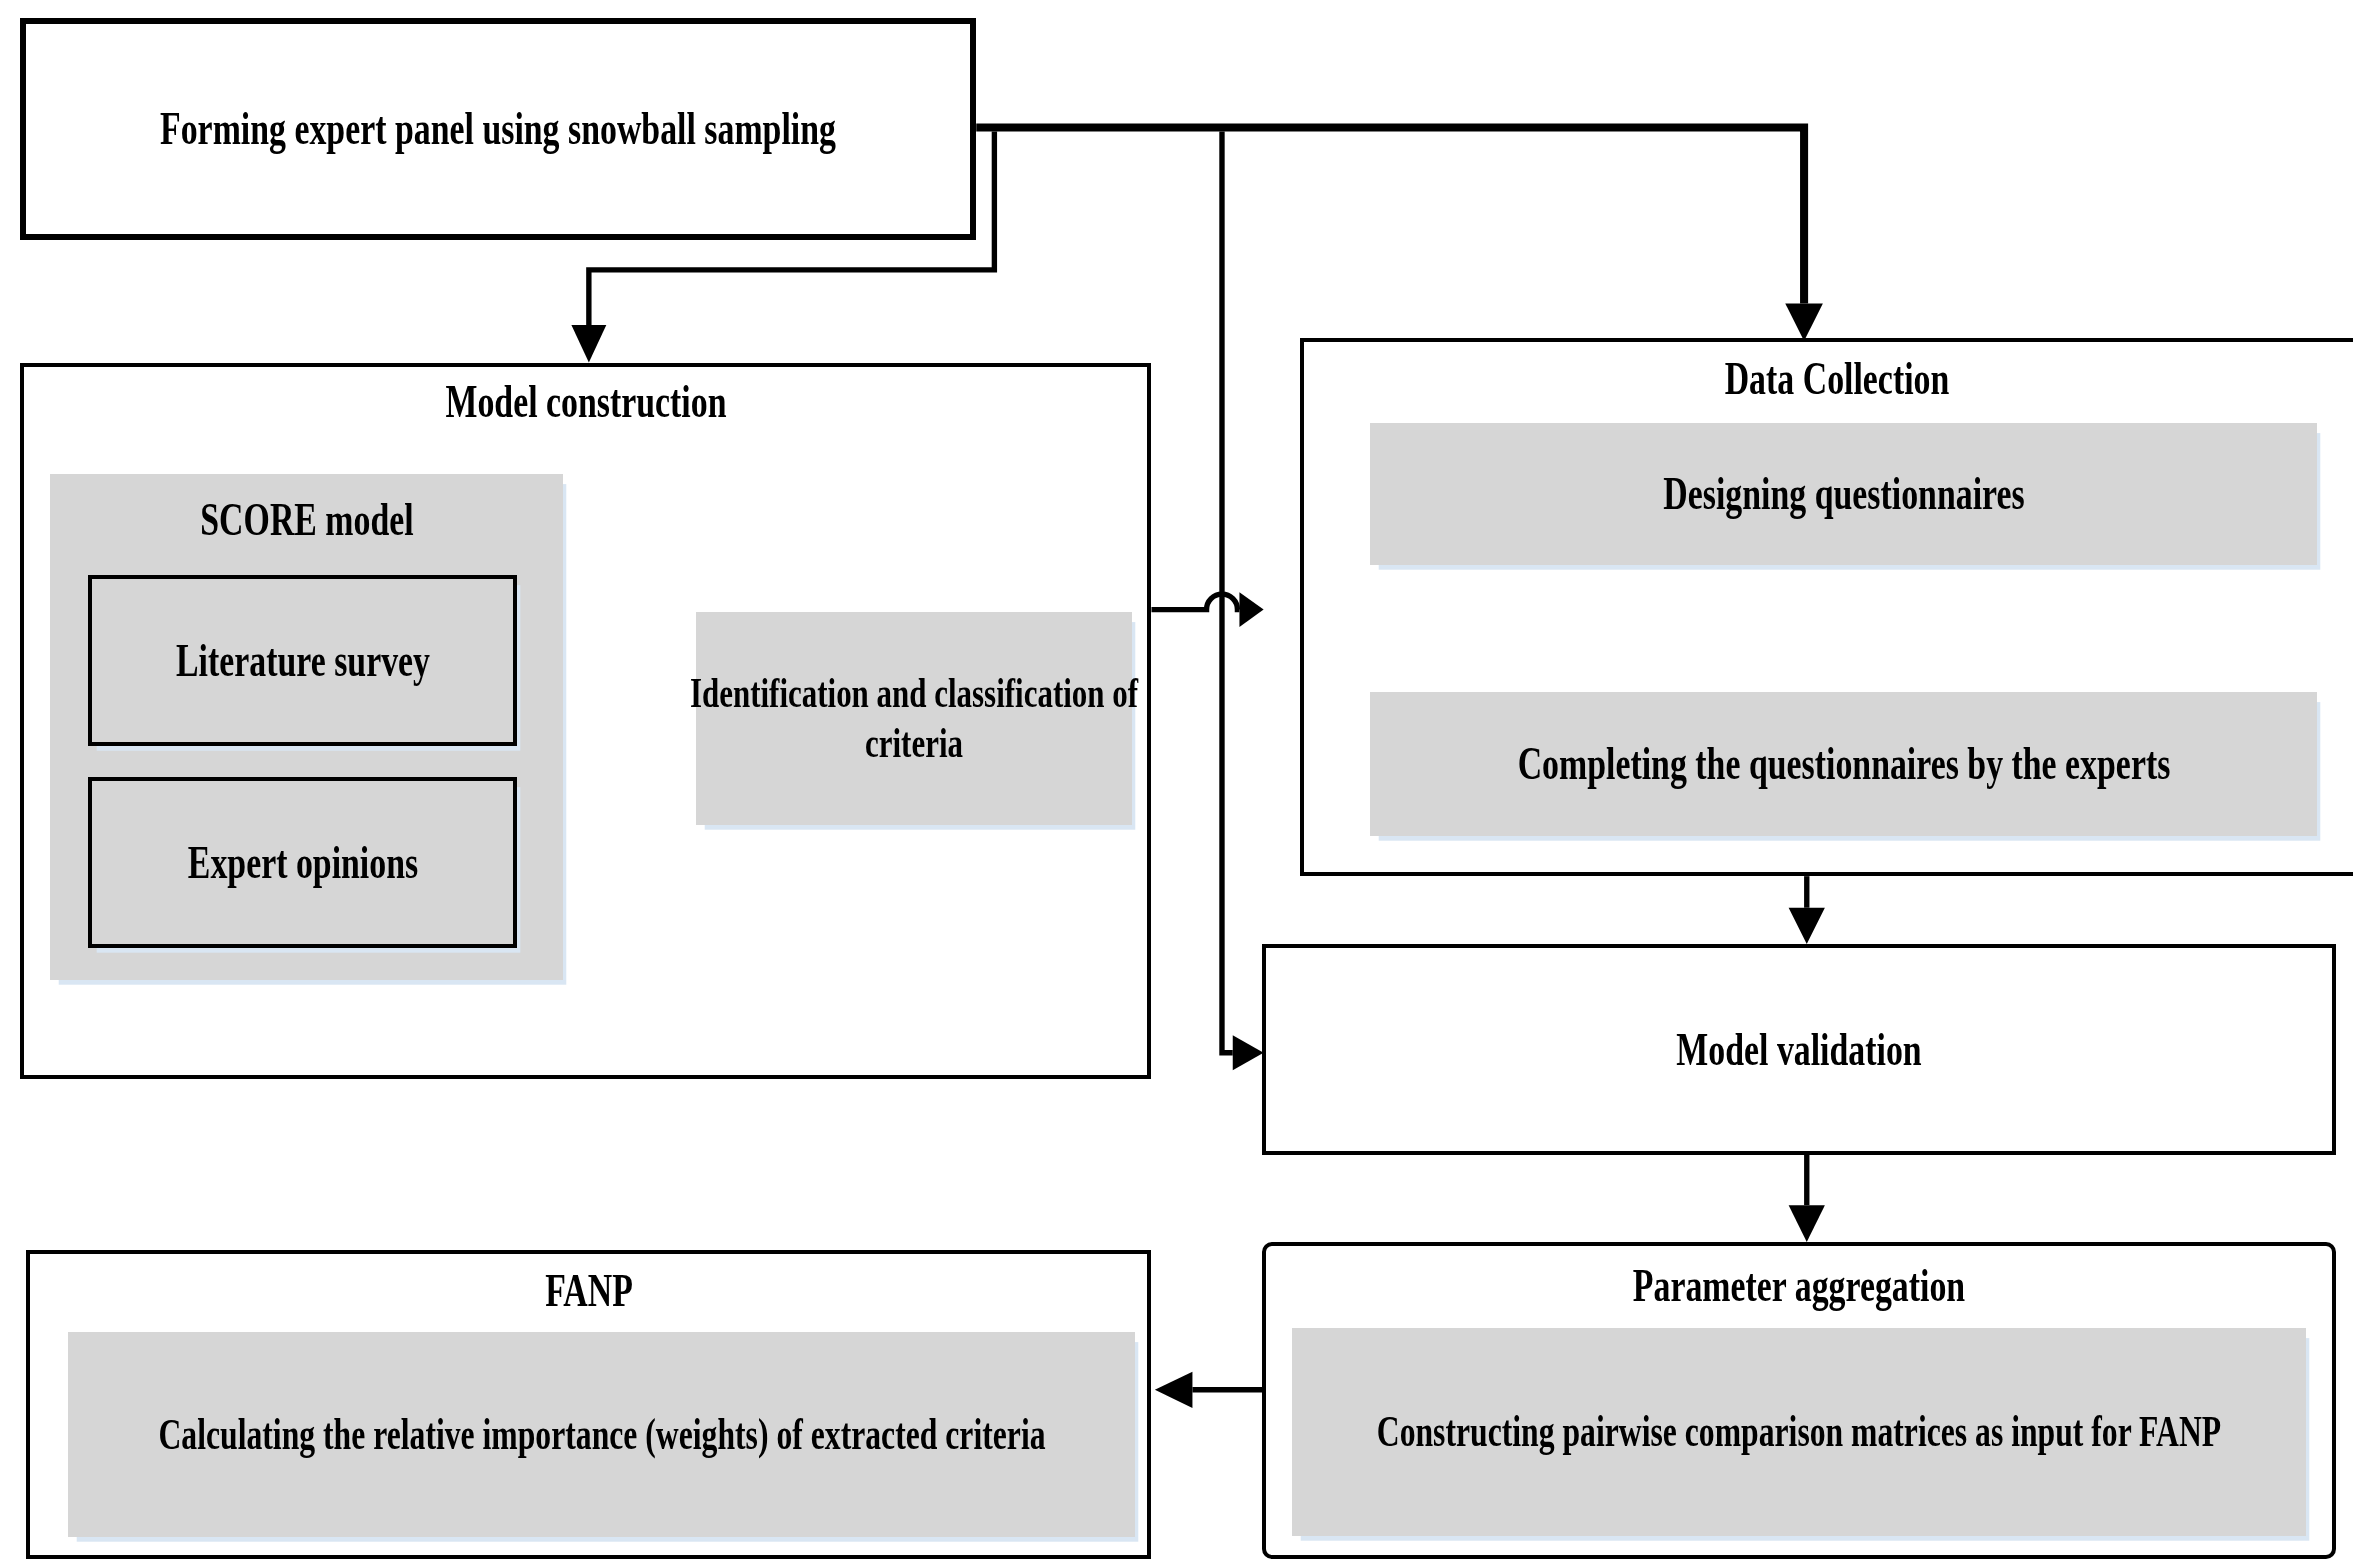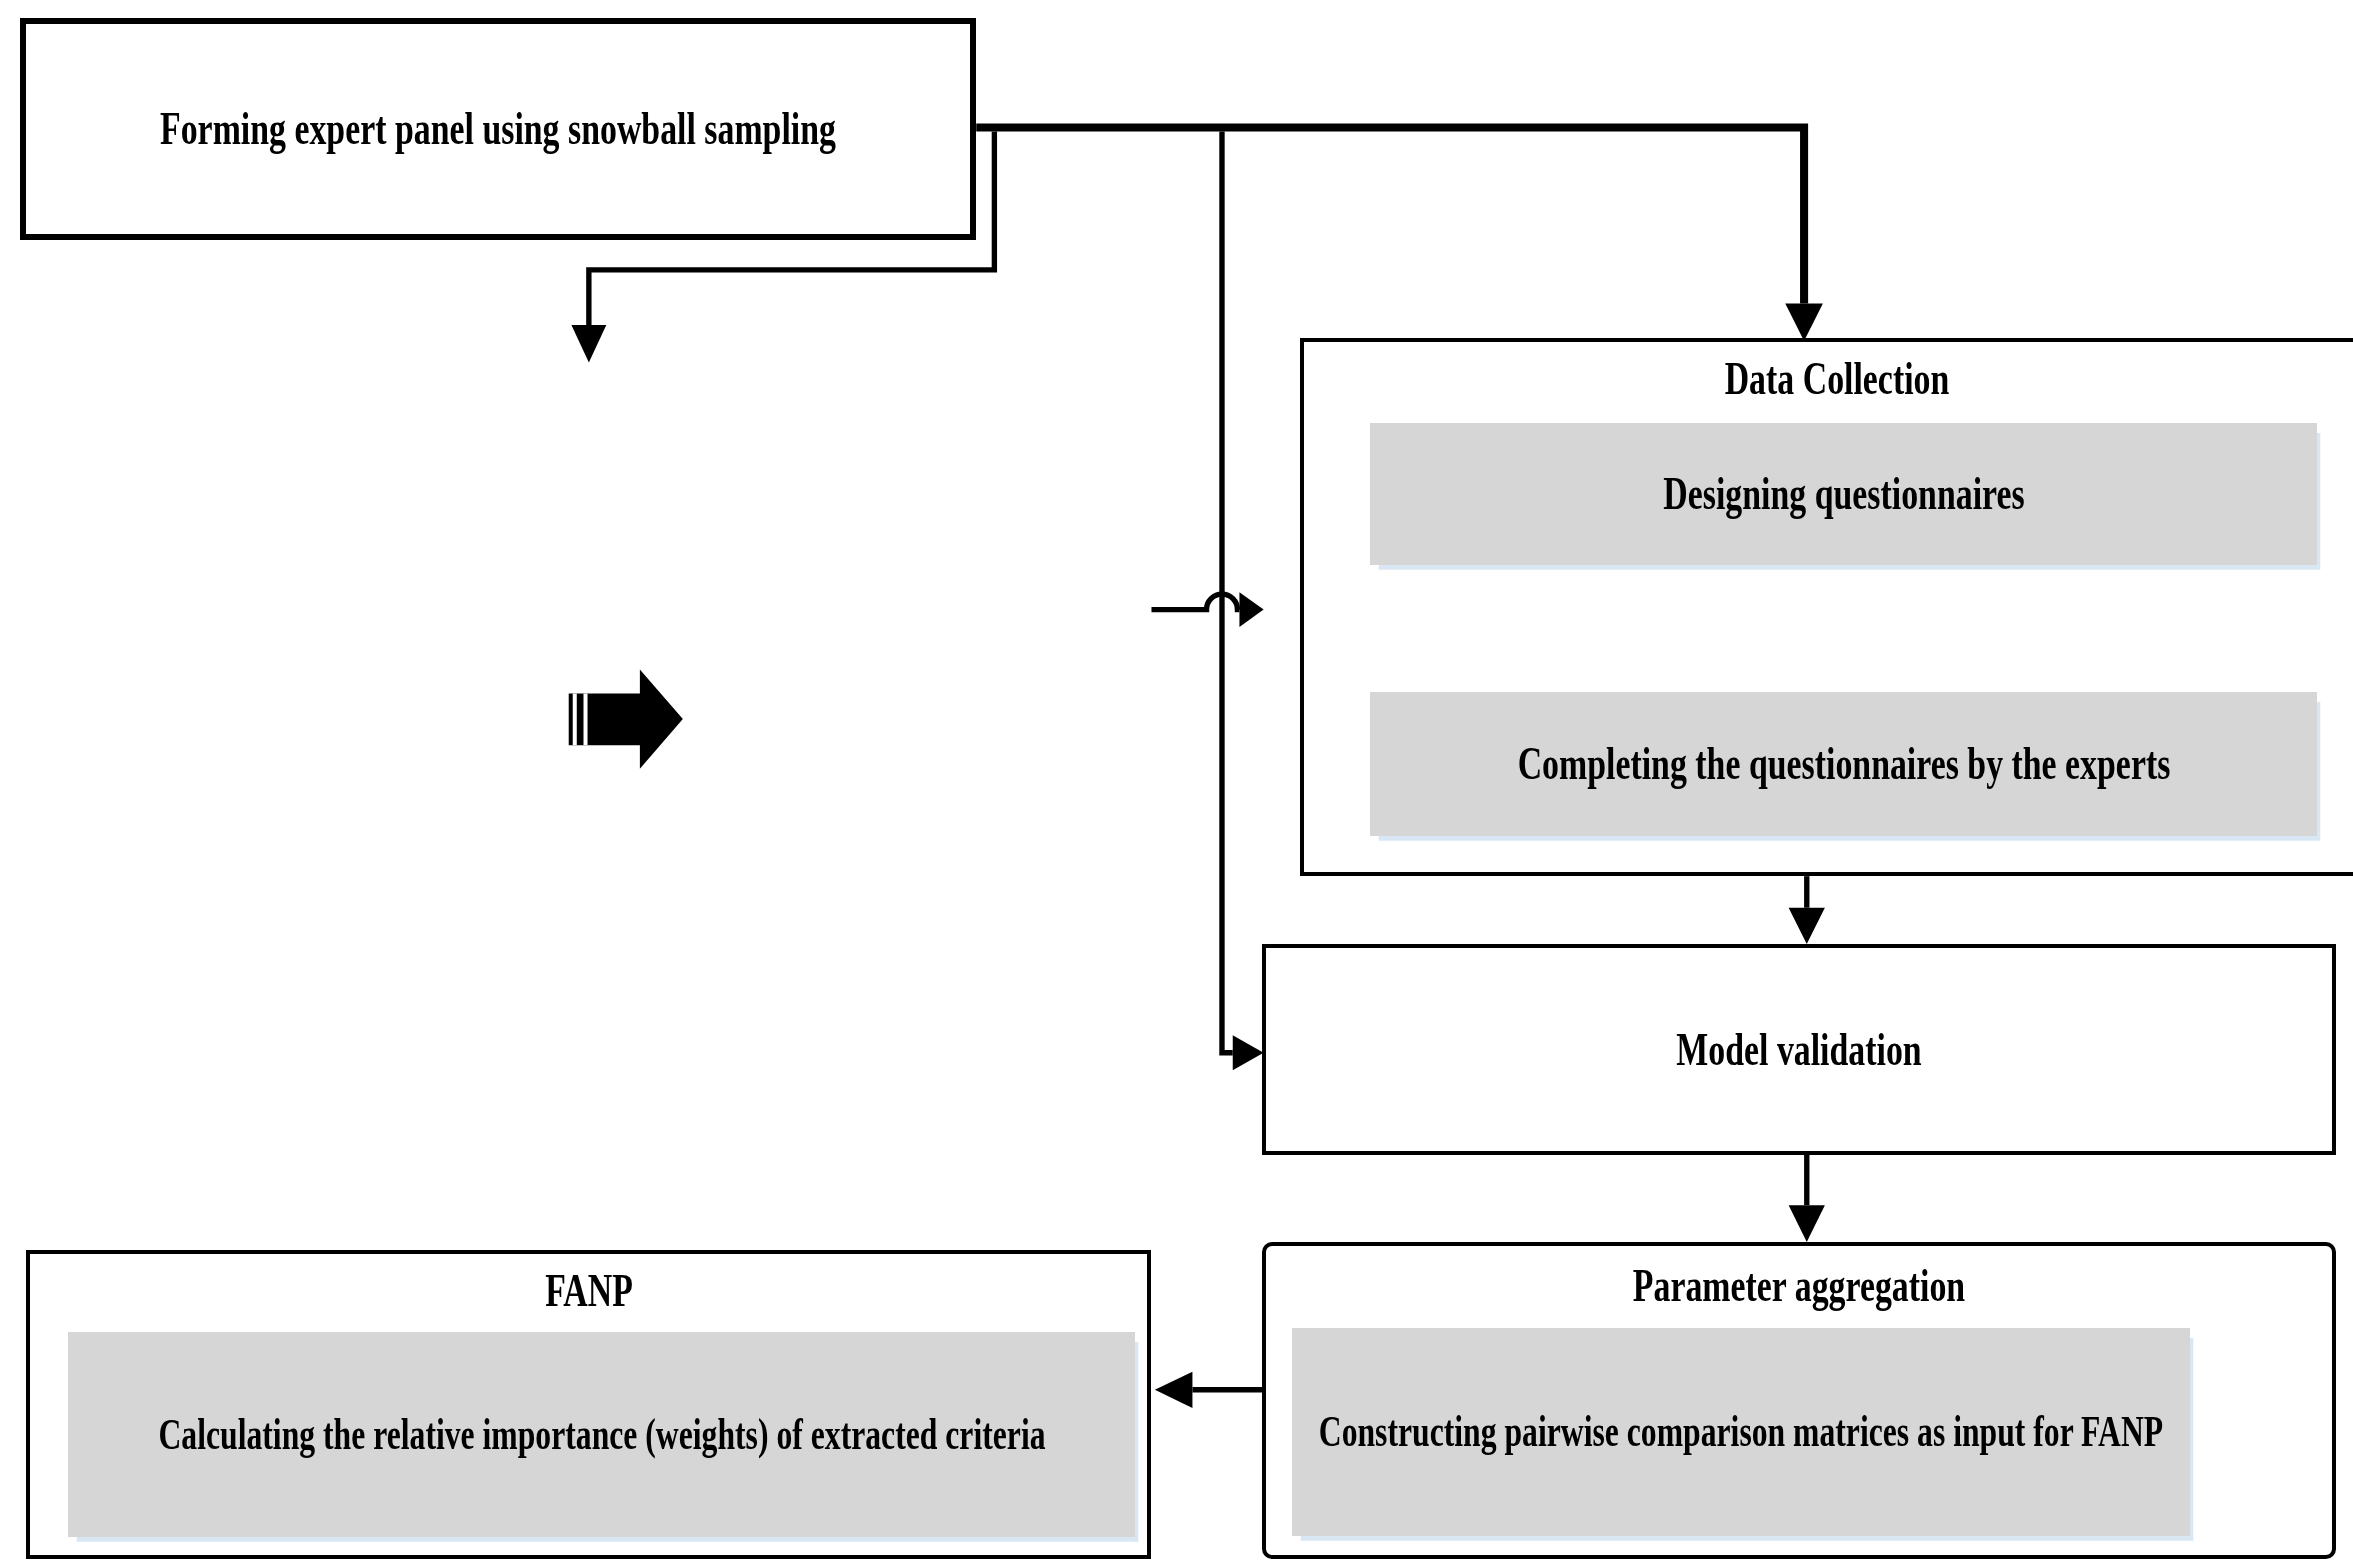--- a/index.html
+++ b/index.html
@@ -70,41 +70,60 @@
 
     <polygon class="block" points="2658,846 2725,846 2725,935 2757,935 2692,1011 2627,935 2658,935"></polygon>
     <rect class="stripe" x="2656" y="856" width="71" height="6"></rect>
     <rect class="stripe" x="2656" y="874" width="71" height="6"></rect>
   </svg>
 
   <div class="box thick" style="left:20px;top:18px;width:956px;height:222px;">
     <div class="lbl" style="width:1047px;">Forming expert panel using snowball sampling</div>
   </div>
 
+  <div class="box" style="left:20px;top:363px;width:1131px;height:716px;">
+    <div class="title" style="top:6.7px;">Model construction</div>
+
+    <div class="panel" style="left:26px;top:107px;width:513px;height:506px;">
+      <div class="title" style="top:17.5px;">SCORE model</div>
+
+      <div class="mini" style="left:38px;top:101px;width:429px;height:171px;">
+        <div class="lbl" style="width:470px;">Literature survey</div>
+      </div>
+
+      <div class="mini" style="left:38px;top:303px;width:429px;height:171px;">
+        <div class="lbl" style="width:470px;">Expert opinions</div>
+      </div>
+    </div>
+
+    <div class="panel" style="left:672px;top:245px;width:436px;height:213px;">
+      <div class="lbl f64" style="width:631px;">Identification and classification of criteria</div>
+    </div>
+  </div>
 
   <div class="box" style="left:1300px;top:338px;width:1074px;height:538px;">
     <div class="title" style="top:9.4px;">Data Collection</div>
 
     <div class="panel" style="left:66px;top:81px;width:947px;height:142px;">
       <div class="lbl" style="width:671px;">Designing questionnaires</div>
     </div>
 
     <div class="panel" style="left:66px;top:350px;width:947px;height:144px;">
       <div class="lbl" style="width:1316px;">Completing the questionnaires by the experts</div>
     </div>
   </div>
 
   <div class="box" style="left:1262px;top:944px;width:1074px;height:211px;">
     <div class="lbl" style="width:537px;">Model validation</div>
   </div>
 
   <div class="box" style="left:1262px;top:1242px;width:1074px;height:317px;border-radius:10px;">
     <div class="title" style="top:12px;">Parameter aggregation</div>
 
-    <div class="panel" style="left:25.5px;top:82px;width:898px;height:208px;">
+    <div class="panel" style="left:25.5px;top:82px;width:1014px;height:208px;">
       <div class="lbl f66" style="width:1396px;">Constructing pairwise comparison matrices as input for FANP</div>
     </div>
   </div>
 
   <div class="box" style="left:26px;top:1250px;width:1125px;height:309px;">
     <div class="title" style="top:9.4px;">FANP</div>
 
     <div class="panel" style="left:38px;top:78px;width:1067px;height:205px;text-decoration:underline;">
       <div class="lbl f66" style="width:1383px;">Calculating the relative importance (weights) of extracted criteria</div>
     </div>

